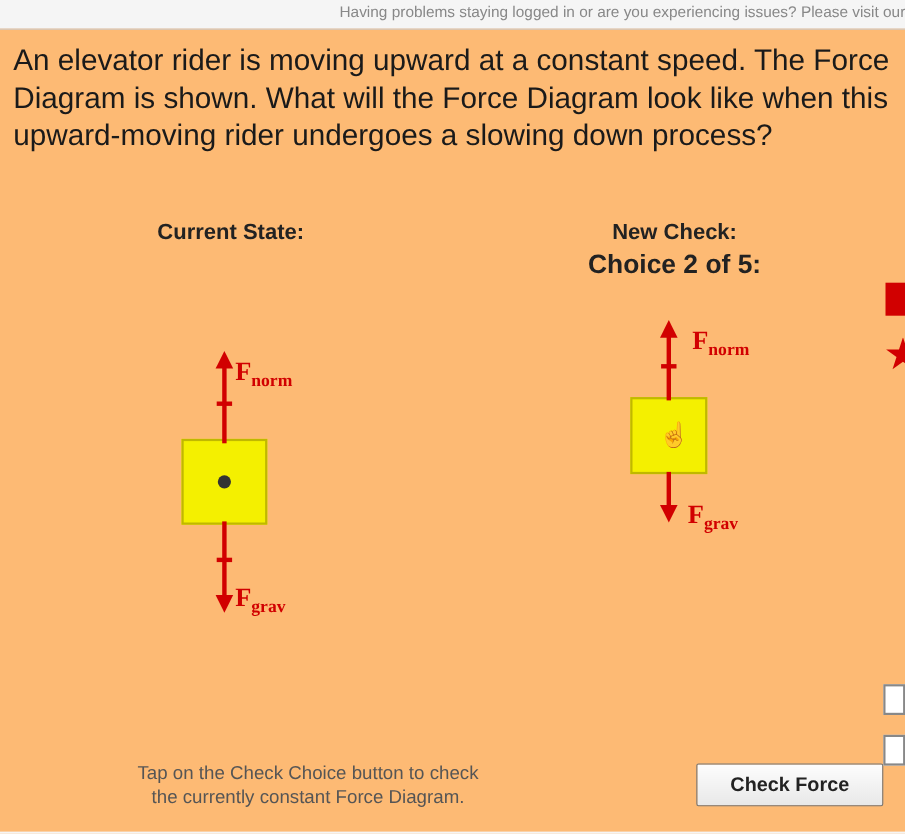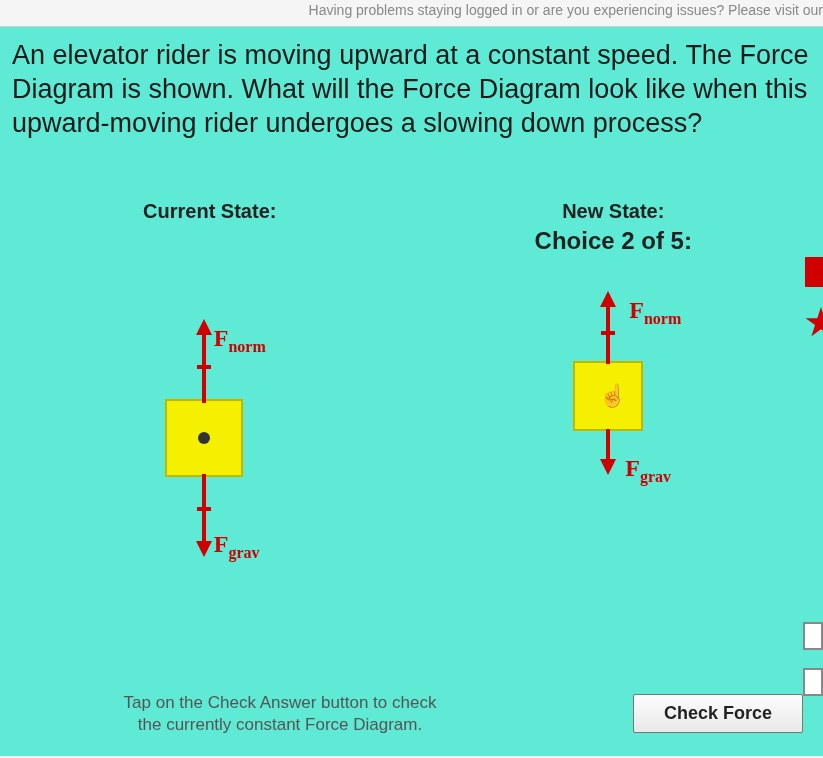--- a/index.html
+++ b/index.html
@@ -13,21 +13,21 @@
     }
     .top-banner {
       color: #888;
       font-size: 14px;
       text-align: right;
       padding: 2px 0 8px 0;
       font-weight: 500;
     }
     .content {
       padding: 0 8px;
-      background: #5eead4;
+      background: #fdba74;
       border-top: 1px solid #ccc;
       height: calc(100% - 28px);
       position: relative;
     }
     .question {
       font-size: 27px;
       font-weight: 500;
       color: #1a1a1a;
       line-height: 1.25;
       padding: 12px 4px 0 4px;
@@ -202,21 +202,21 @@
         <div class="force-label" style="left:104px; top:16px;">
           <span>F</span><sub>norm</sub>
         </div>
         <div class="force-label" style="left:104px; top:222px;">
           <span>F</span><sub>grav</sub>
         </div>
       </div>
     </div>
 
     <div class="diagram-col">
-      <div class="state-title">New State:</div>
+      <div class="state-title">New Check:</div>
       <div class="choice-label">Choice 2 of 5:</div>
 
       <div class="diagram-holder" style="margin-top:34px;">
 
         <div class="box" style="left:60px; top:72px; width:70px; height:70px;"></div>
 
         <span class="cursor-icon" style="left:86px; top:94px;">☝</span>
 
         <div class="arrow-line" style="left:93px; top:15px; height:60px;"></div>
         <div class="arrow-head-up" style="left:87px; top:2px;"></div>
@@ -231,21 +231,21 @@
         <div class="force-label" style="left:112px; top:166px;">
           <span>F</span><sub>grav</sub>
         </div>
       </div>
     </div>
 
   </div>
 
   <div class="bottom-row">
     <div class="instruction">
-      <span>Tap on the Check Answer button to check</span><br>
+      <span>Tap on the Check Choice button to check</span><br>
       <span>the currently constant Force Diagram.</span>
     </div>
     <button class="check-btn">Check Force</button>
   </div>
 
   <div class="right-strip">
     <div class="red-box"></div>
     <div class="star-frag">★</div>
     <div style="flex:1;"></div>
   </div>

